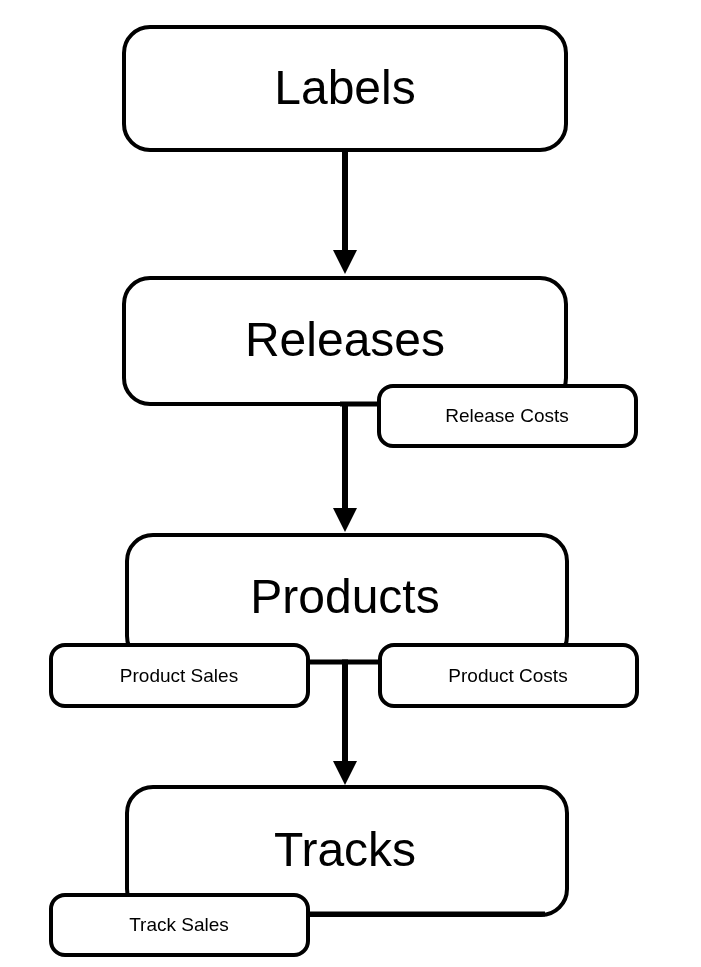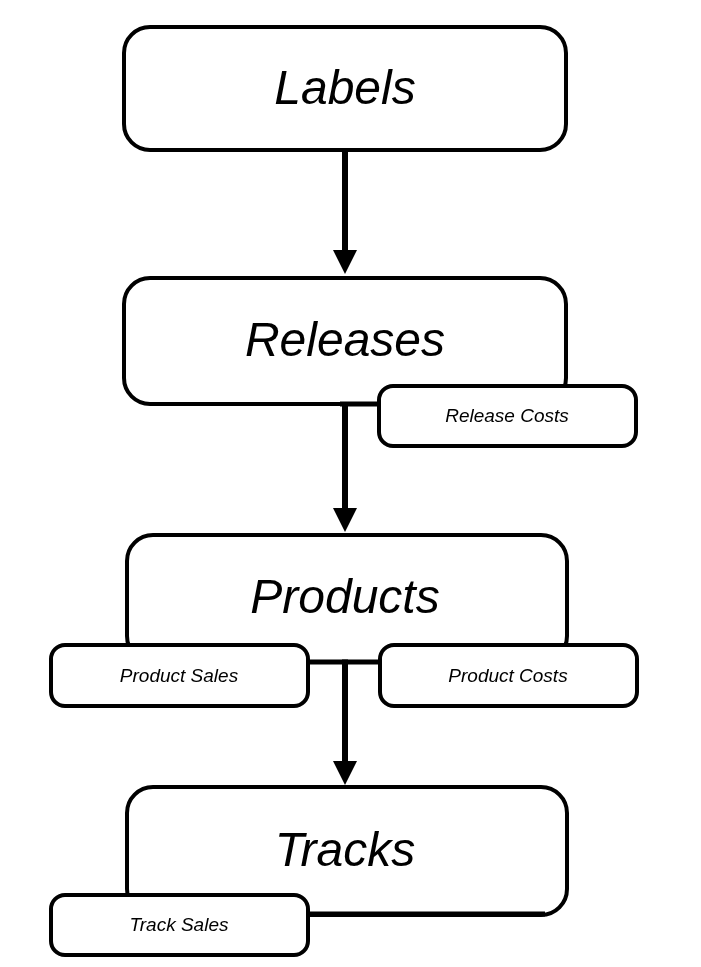--- a/index.html
+++ b/index.html
@@ -13,21 +13,20 @@
     height: 967px;
     overflow: hidden;
     font-family: "Liberation Sans", sans-serif;
     -webkit-font-smoothing: antialiased;
   }
   #diagram-root {
     position: relative;
     width: 701px;
     height: 967px;
     background: #ffffff;
-    font-style: italic;
   }
   #diagram-svg {
     position: absolute;
     top: 0;
     left: 0;
     width: 701px;
     height: 967px;
     display: block;
   }
   .node-label {

